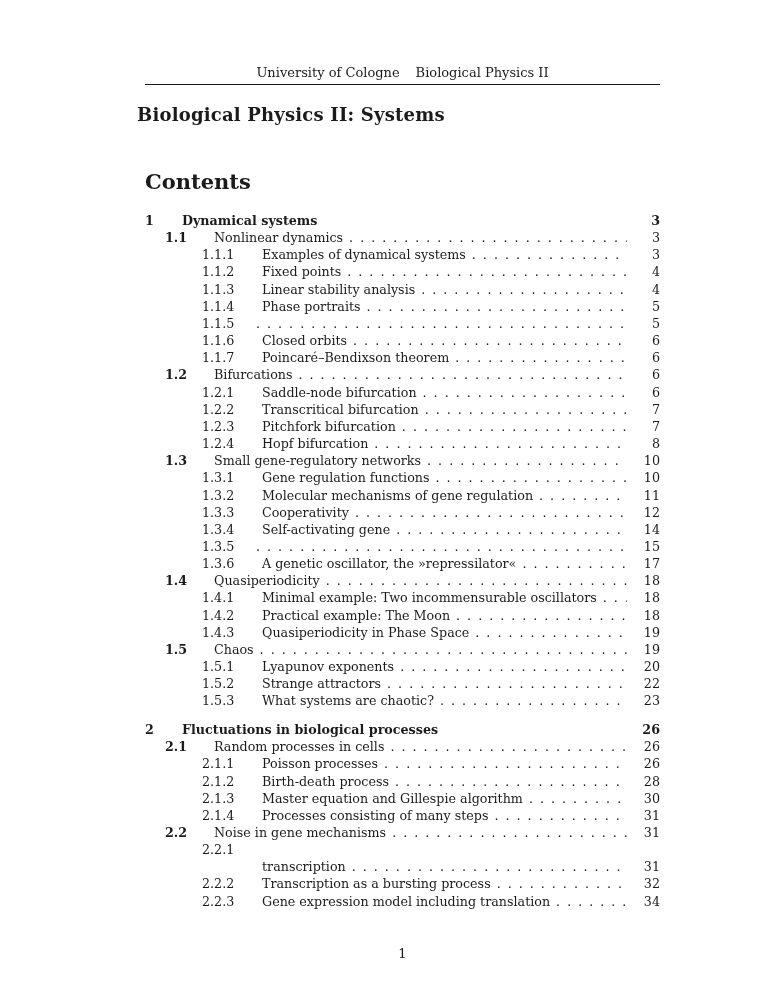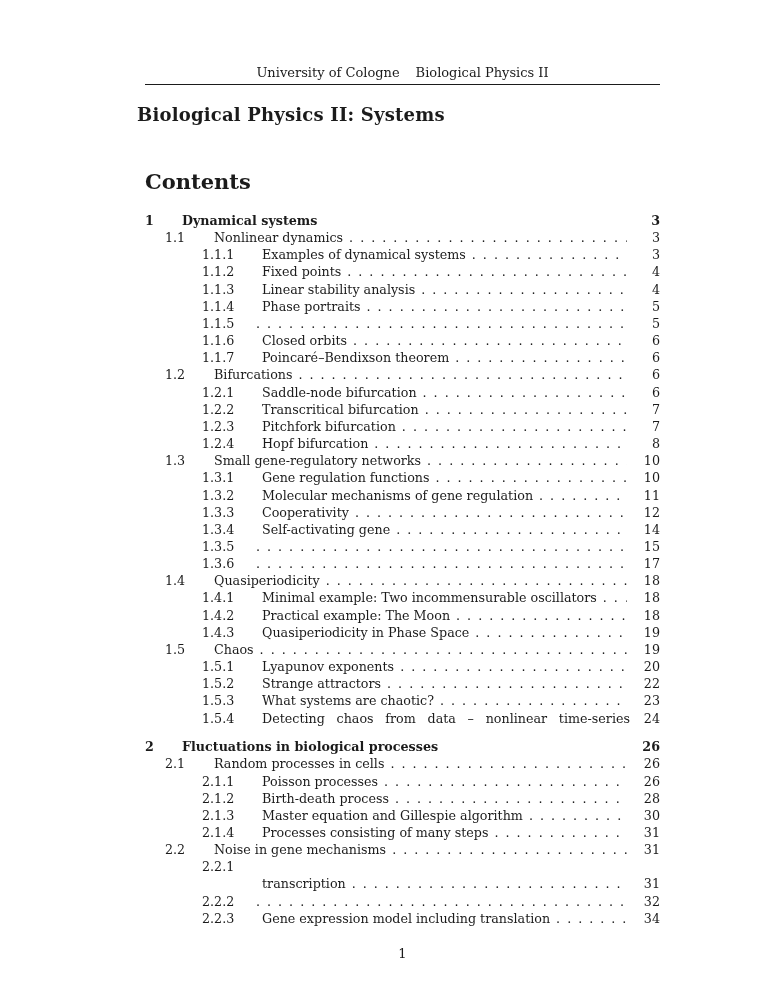--- a/index.html
+++ b/index.html
@@ -45,21 +45,21 @@
   .toc-row {
     display: flex; align-items: baseline;
     line-height: 17.15px;
     white-space: nowrap;
   }
   .toc-row.chapter-gap { margin-top: 11.5px; }
   .toc-row.lvl1 { font-weight: bold; }
   .toc-row .num  { flex: none; }
   .toc-row.lvl1 .num { width: 25px; }
   .toc-row.lvl2 { padding-left: 20px; }
-  .toc-row.lvl2 .num { width: 37px; }
+  .toc-row.lvl2 .num { width: 37px; font-weight: bold; }
   .toc-row.lvl3 { padding-left: 57px; }
   .toc-row.lvl3 .num { width: 48px; }
   .toc-row .entry-title { flex: none; margin-left: 12px; }
   .toc-row .entry-title.justify {
     flex: 1 1 auto;
     min-width: 0;
     white-space: normal;
     text-align: justify;
     text-align-last: justify;
     overflow: hidden;
@@ -214,20 +214,21 @@
         <span class="leader">................................................................................</span>
         <span class="page-num">14</span>
       </div>
       <div class="toc-row lvl3">
         <span class="num">1.3.5</span>
         <span class="leader">................................................................................</span>
         <span class="page-num">15</span>
       </div>
       <div class="toc-row lvl3">
         <span class="num">1.3.6</span>
+        <span class="entry-title">A genetic oscillator, the »repressilator«</span>
         <span class="leader">................................................................................</span>
         <span class="page-num">17</span>
       </div>
       <div class="toc-row lvl2">
         <span class="num">1.4</span>
         <span class="entry-title">Quasiperiodicity</span>
         <span class="leader">................................................................................</span>
         <span class="page-num">18</span>
       </div>
       <div class="toc-row lvl3">
@@ -264,25 +265,20 @@
         <span class="num">1.5.2</span>
         <span class="entry-title">Strange attractors</span>
         <span class="leader">................................................................................</span>
         <span class="page-num">22</span>
       </div>
       <div class="toc-row lvl3">
         <span class="num">1.5.3</span>
         <span class="entry-title">What systems are chaotic?</span>
         <span class="leader">................................................................................</span>
         <span class="page-num">23</span>
-      </div>
-      <div class="toc-row lvl3">
-        <span class="num">1.5.4</span>
-        <span class="entry-title justify">Detecting chaos from data – nonlinear time-series analysis</span>
-        <span class="page-num">24</span>
       </div>
       <div class="toc-row lvl1 chapter-gap">
         <span class="num">2</span>
         <span class="entry-title">Fluctuations in biological processes</span>
         <span class="spacer"></span>
         <span class="page-num">26</span>
       </div>
       <div class="toc-row lvl2">
         <span class="num">2.1</span>
         <span class="entry-title">Random processes in cells</span>
@@ -323,20 +319,21 @@
         <span class="num">2.2.1</span>
       </div>
       <div class="toc-row lvl3">
         <span class="num"></span>
         <span class="entry-title">transcription</span>
         <span class="leader">................................................................................</span>
         <span class="page-num">31</span>
       </div>
       <div class="toc-row lvl3">
         <span class="num">2.2.2</span>
+        <span class="entry-title">Transcription as a bursting process</span>
         <span class="leader">................................................................................</span>
         <span class="page-num">32</span>
       </div>
       <div class="toc-row lvl3">
         <span class="num">2.2.3</span>
         <span class="entry-title">Gene expression model including translation</span>
         <span class="leader">................................................................................</span>
         <span class="page-num">34</span>
       </div>
     </nav>

